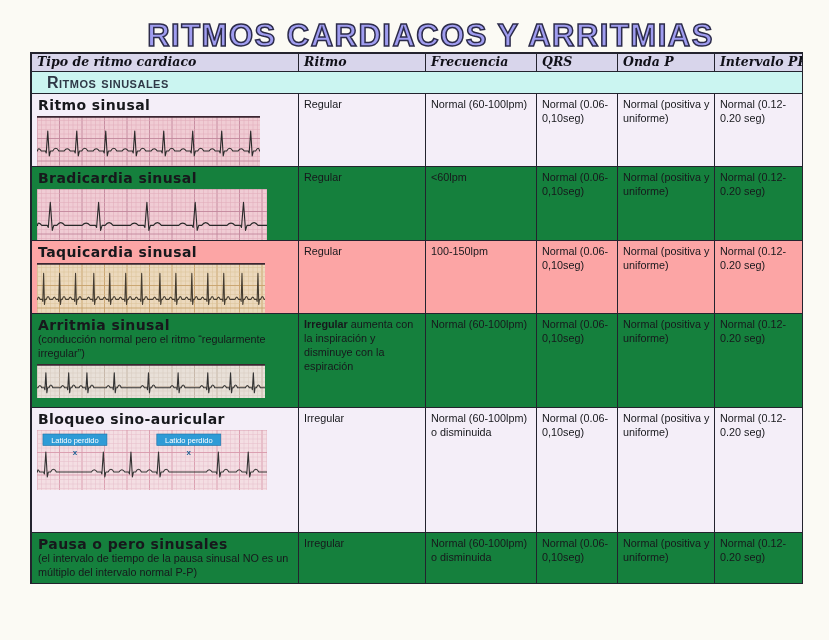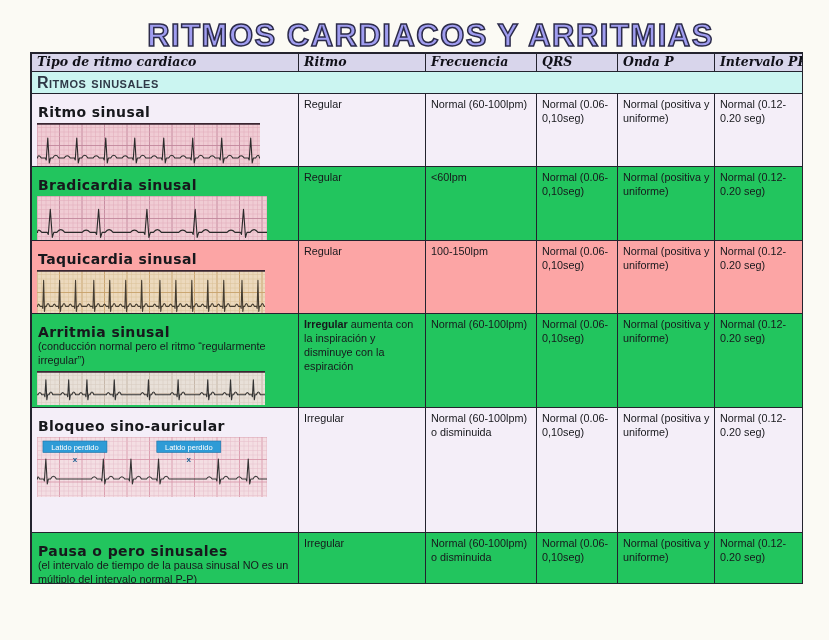--- a/index.html
+++ b/index.html
@@ -42,29 +42,29 @@
     color:#101018;
     white-space:nowrap;
   }
   .section{
     grid-column:1 / -1;
     background:#cbf5f1;
     font-family:"Liberation Sans",sans-serif;
     font-variant:small-caps;
     font-weight:bold;font-size:16px;line-height:21px;
     letter-spacing:0.5px;
-    padding-left:5px;
+    padding-left:15px;
     color:#2f3847;
   }
   .theme-lav1{background:#f4eef8;}
   .theme-lav2{background:#fca5a5;}
-  .theme-blue{background:#22c55e;}
+  .theme-blue{background:#15803d;}
   .row-title{
     font-size:14px;font-weight:bold;letter-spacing:0.4px;
-    padding:10px 6px 0 6px;
+    padding:3px 6px 0 6px;
     font-family:"DejaVu Sans",sans-serif;
   }
   .row-subtitle{
     font-size:10.8px;line-height:1.28;
     padding:0 6px;
   }
   .row-subtitle:empty{display:none;}
   .body-text{
     font-size:10.8px;line-height:1.3;
     padding:3px 4px 12px 5px;

